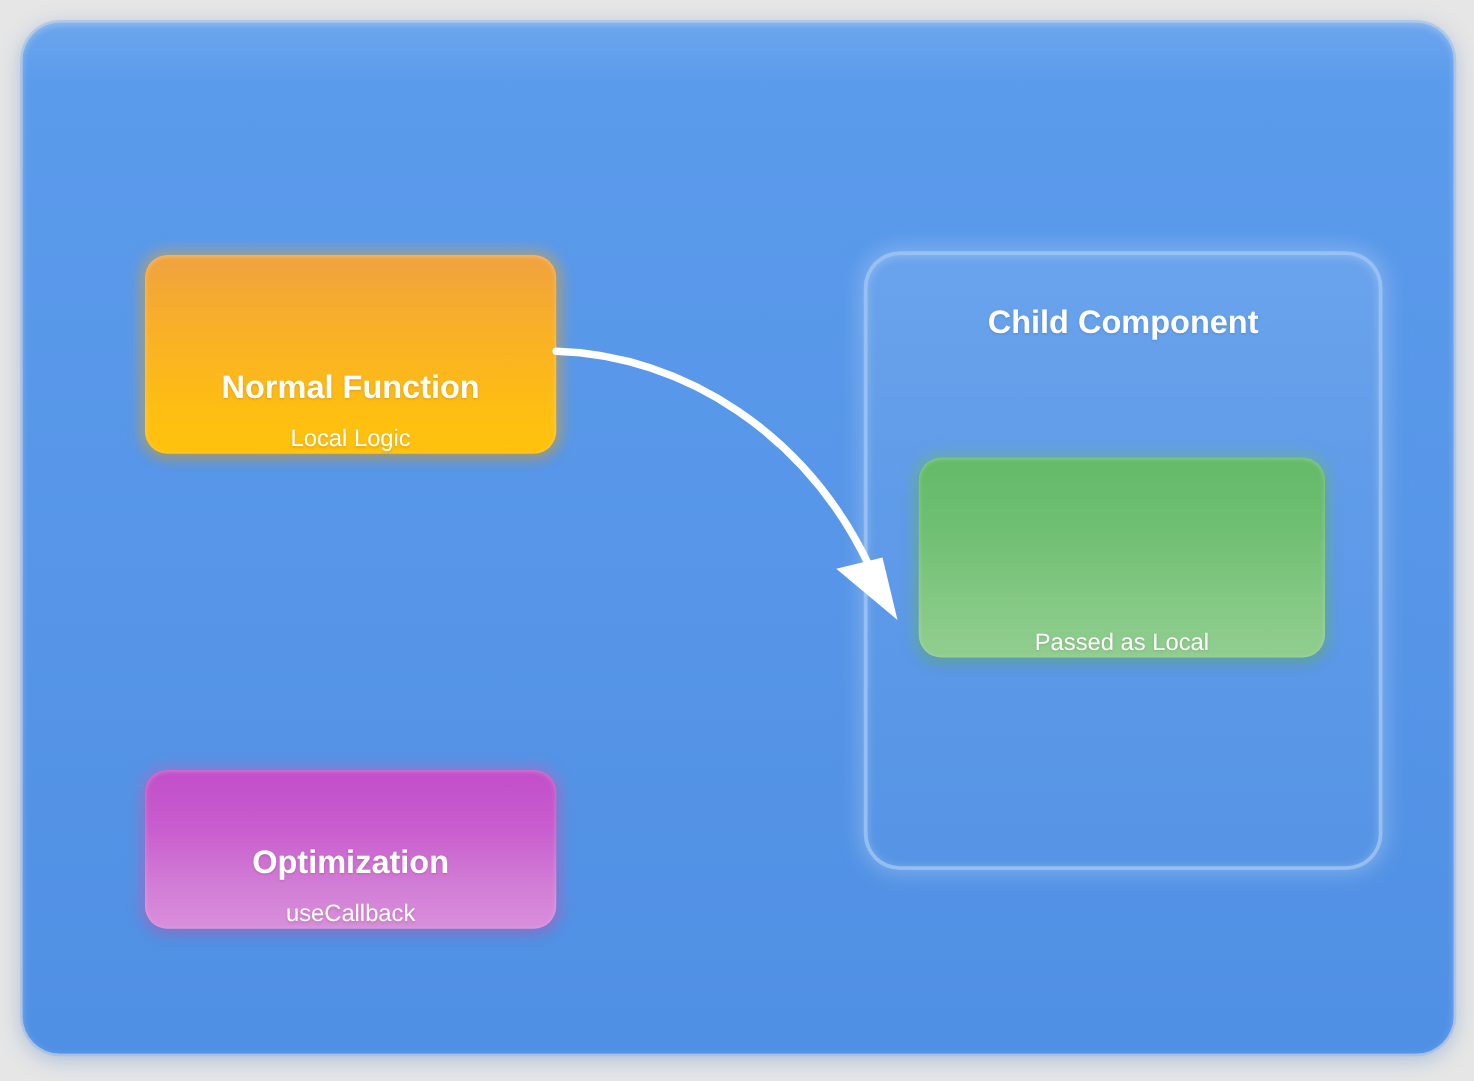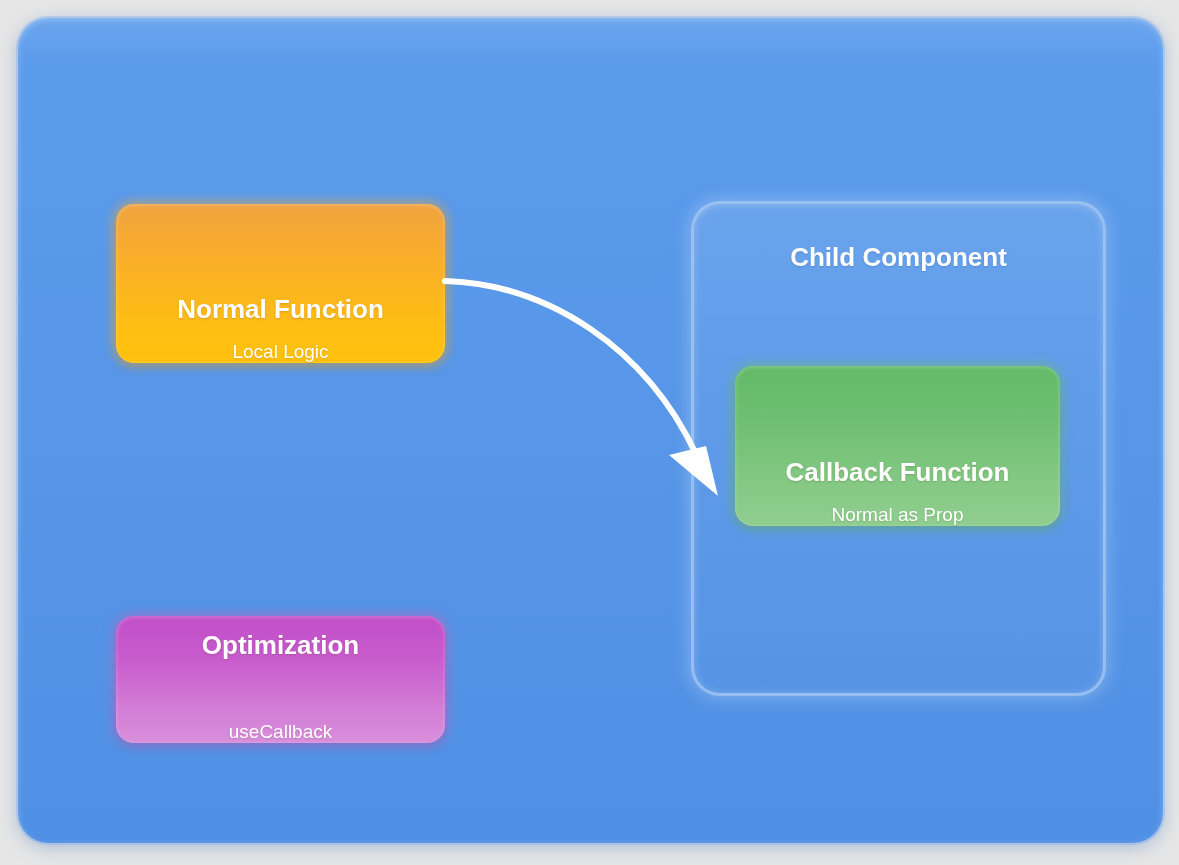--- a/index.html
+++ b/index.html
@@ -131,21 +131,20 @@
   .node-optimization {
     left: 98px;
     top: 598px;
     width: 329px;
     height: 127px;
     background: linear-gradient(180deg, #c24ec9 0%, #c85ccd 35%, #d27fd6 75%, #d98fdb 100%);
     box-shadow:
       0 0 10px 4px rgba(200, 110, 205, 0.42),
       0 3px 10px rgba(105, 45, 110, 0.26),
       inset 0 1px 4px rgba(255, 255, 255, 0.28);
-    gap: 44px;
   }
 
   .node-callback {
     left: 717px;
     top: 348px;
     width: 325px;
     height: 160px;
     background: linear-gradient(180deg, #63ba68 0%, #6fbf72 35%, #85c985 75%, #90ce90 100%);
     box-shadow:
       0 0 10px 4px rgba(120, 195, 125, 0.42),
@@ -179,22 +178,21 @@
     <div class="node node-optimization">
       <div class="node-title">Optimization</div>
       <div class="node-sub">useCallback</div>
     </div>
 
     <div class="child-box">
       <div class="child-title">Child Component</div>
     </div>
 
     <div class="node node-callback">
-      <div class="node-title">Callback Function</div>
-      <div class="node-sub">Normal as Prop</div>
+      <div class="node-sub">Passed as Local</div>
     </div>
 
     <svg class="arrow-layer" viewBox="0 0 1179 865">
       <g>
         <path d="M 427 263 C 530 266 628 330 678 436" fill="none" stroke="#ffffff" stroke-width="6" stroke-linecap="round"></path>
         <polygon points="700,478 651,437 688,428" fill="#ffffff"></polygon>
       </g>
     </svg>
 
   </div>

